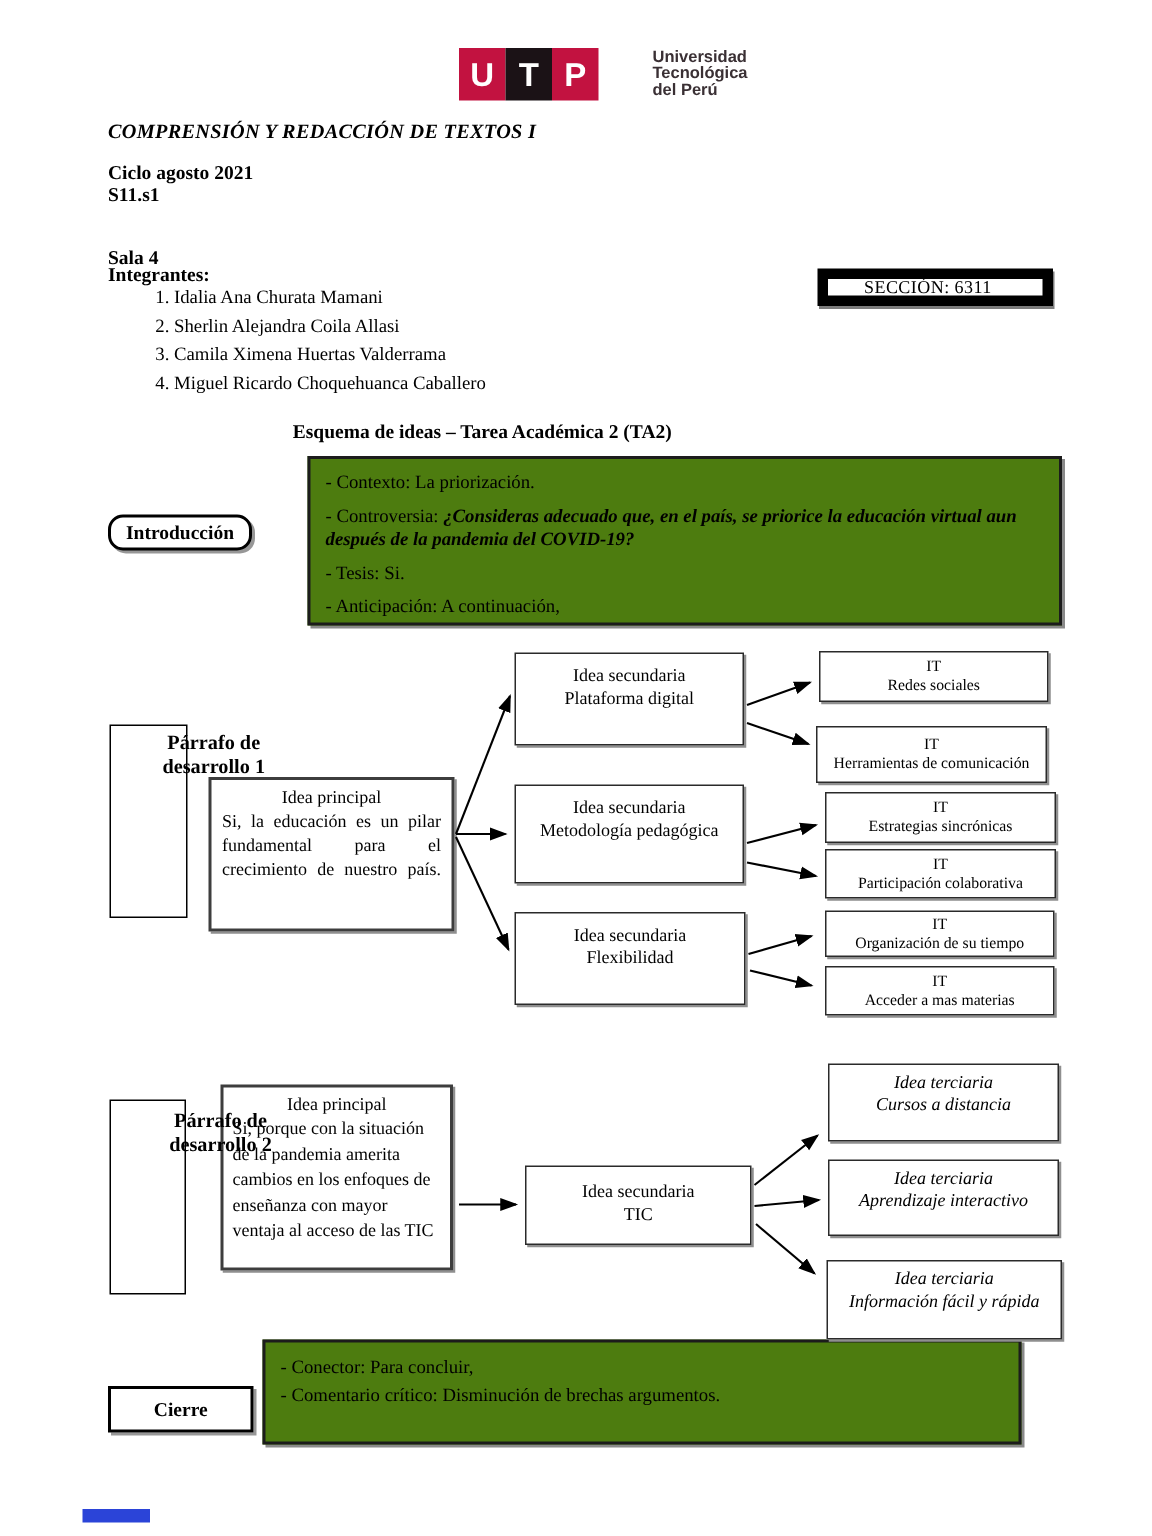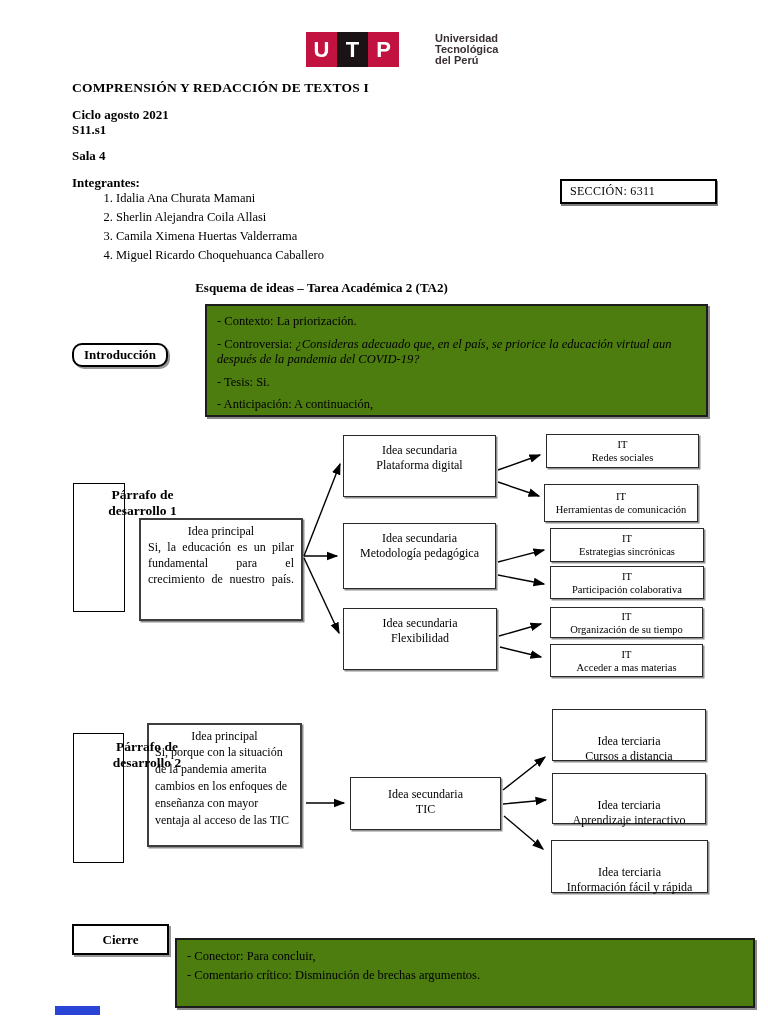--- a/index.html
+++ b/index.html
@@ -14,55 +14,55 @@
   .logo-squares { display:flex; }
   .sq { width:31px; height:35px; display:flex; align-items:center; justify-content:center;
         color:#fff; font-family:"Liberation Sans", sans-serif; font-weight:bold; font-size:22px; }
   .sq-red  { background:#c21240; }
   .sq-dark { background:#1b1216; }
   .logo-text { font-family:"Liberation Sans", sans-serif; font-weight:bold;
                font-size:11px; line-height:11px; color:#3a3034;margin-left:28px; }
   
   .t { position:absolute; font-size:13px; }
   .bold { font-weight:bold; }
-  .doc-title { left:72px; top:80px; font-size:13.5px; letter-spacing:0.2px; }
+  .doc-title { left:72px; top:80px; font-size:13.5px; letter-spacing:0.2px;font-style:italic; }
   .meta-cycle { left:72px; top:107px; }
   .meta-session { left:72px; top:122px; }
-  .meta-room { left:72px; top:148px;text-align:right; }
+  .meta-room { left:72px; top:164px;text-align:right; }
   .members-label { left:72px; top:175px; }
   .members-list { position:absolute; left:90px; top:189px; padding-left:26px;
                   font-size:12.5px; line-height:19px; list-style:decimal; }
-  .section-box { position:absolute; left:560px; top:179px; width:157px; height:25px;
-                 border:2px solid #000000; box-shadow:1px 2px 0 #7d7d7d; background:#fff;
-                 display:flex; align-items:center; padding-left:8px; font-size:12px; letter-spacing:0.3px; }
+  .section-box { position:absolute; left:545px; top:179px; width:157px; height:25px;
+                 border:7px solid #000000; box-shadow:1px 2px 0 #7d7d7d; background:#fff;
+                 display:flex; align-items:center; padding-left:24px; font-size:12px; letter-spacing:0.3px; }
   
   .scheme-title { left:0; top:280px; width:643px; text-align:center; font-weight:bold; font-size:13px; }
   .content-box { position:absolute; background:#4d7c0f; border:2px solid #1c1c1c;
                  box-shadow:2px 2px 0 #8a8a8a; font-size:12.5px; padding:8px 10px 0 10px; }
   .intro-box { left:205px; top:304px; width:503px; height:113px; }
   .intro-line { margin-bottom:7px; line-height:15.5px; }
-  .bi { font-weight:normal; font-style:italic; }
+  .bi { font-weight:bold; font-style:italic; }
   .label-box { position:absolute; background:#fff; border:2px solid #000; box-shadow:2px 2px 0 #979797;
                display:flex; align-items:center; justify-content:center; font-weight:bold; font-size:13px; }
   .intro-label { left:72px; top:343px; width:96px; height:24px;border-radius:10px; }
   .cierre-label { left:72px; top:924px; width:97px; height:31px; }
-  .cierre-box { left:175px; top:938px; width:580px; height:70px; }
+  .cierre-box { left:175px; top:893px; width:506px; height:70px; }
   .cierre-line { margin-bottom:2px; line-height:17px; }
   
   .dbox { position:absolute; background:#fff; border:1.5px solid #2a2a2a;
           box-shadow:1.5px 1.5px 0 #8f8f8f; text-align:center; font-size:12px;
           line-height:15px; z-index:2; }
   .tallbox { box-shadow:none; border:1.5px solid #000; }
   .mainbox { border:2px solid #3d3d3d; z-index:3; }
   .mainbox .body-justify { text-align:justify; text-align-last:justify; padding:0 7px; line-height:16px; }
   .mainbox .body-center { text-align:left; padding:0 6px; line-height:17px; }
   .secbox { padding-top:7px; }
   .itbox { font-size:10.5px; line-height:13px; display:flex; flex-direction:column;
            justify-content:center; }
-  .terbox { display:flex; flex-direction:column; justify-content:flex-start; padding-top:24px; }
+  .terbox { display:flex; flex-direction:column; justify-content:flex-start; padding-top:4px;font-style:italic; }
   .para-label { position:absolute; font-weight:bold; font-size:13.5px; line-height:16px;
                 z-index:6; text-align:center; }
   .arrows { position:absolute; left:0; top:0; width:768px; height:1024px;
             z-index:4; pointer-events:none; }
   .bottom-bar { position:absolute; left:55px; top:1006px; width:45px; height:9px; background:#2b44d8; }
 </style>
 </head>
 <body>
 
 <div class="page">

